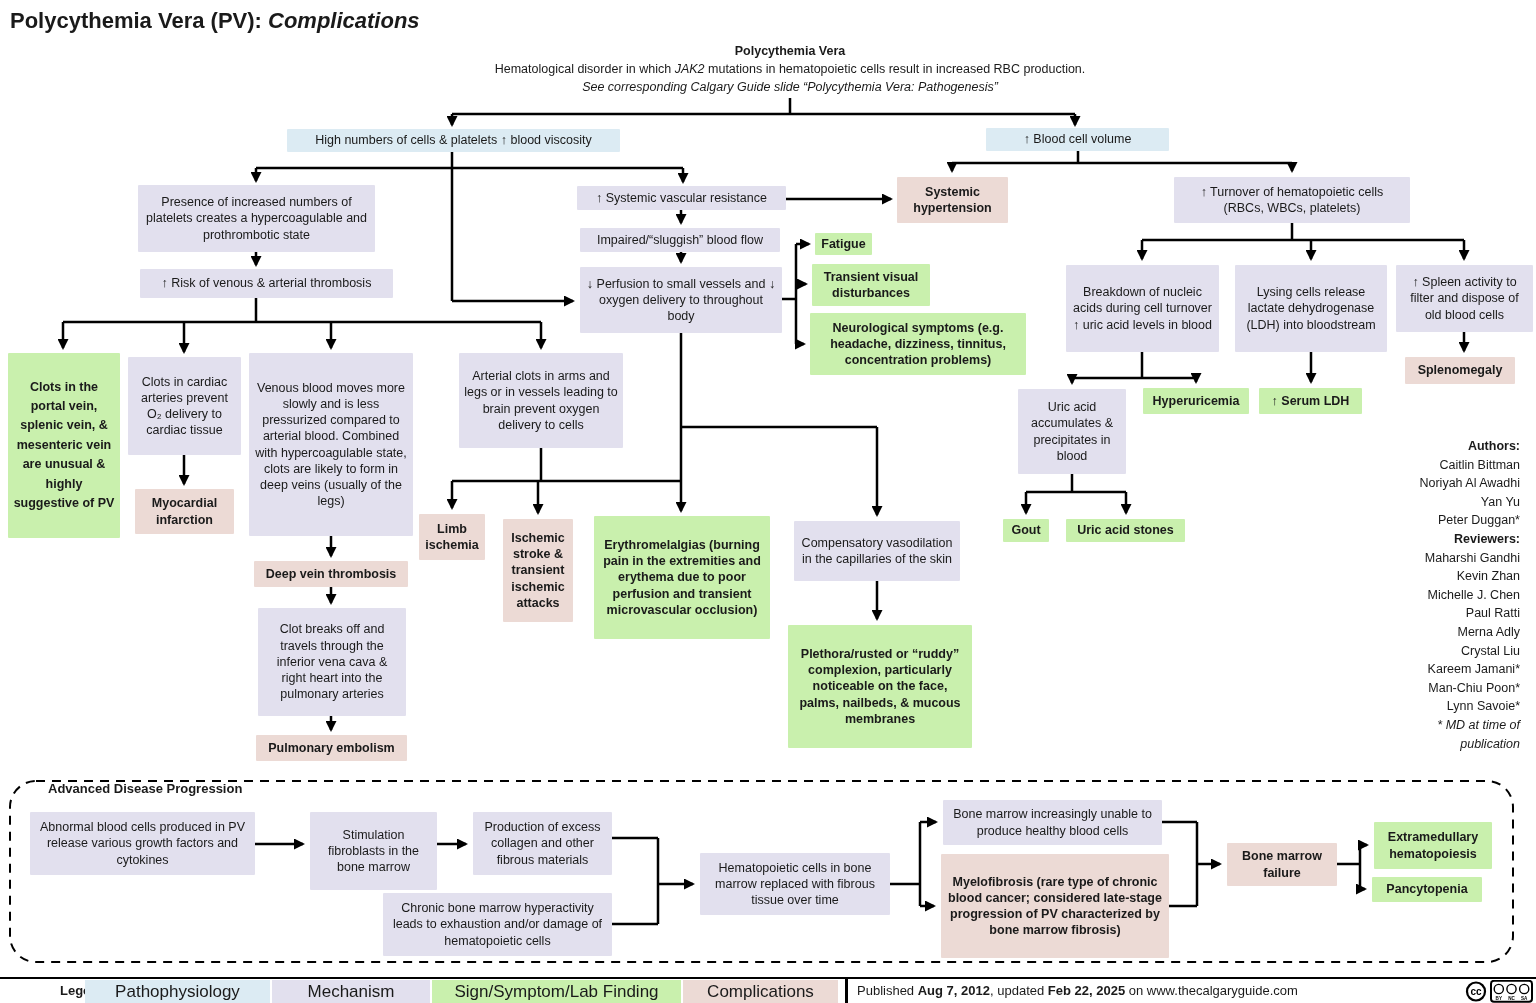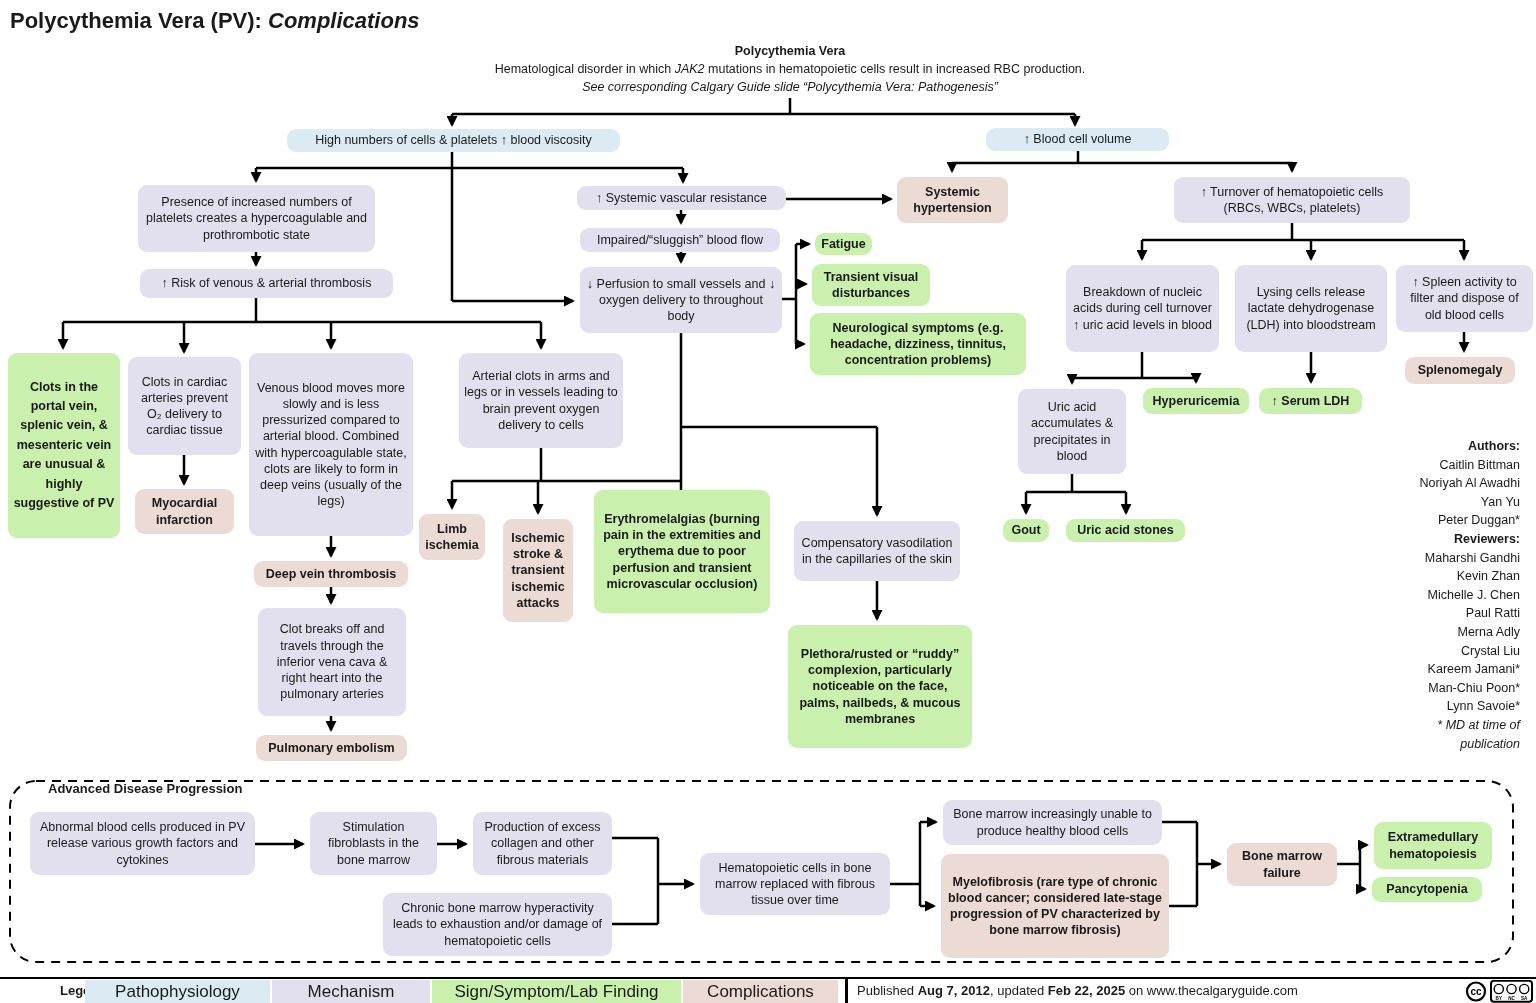--- a/index.html
+++ b/index.html
@@ -1,21 +1,21 @@
 <!DOCTYPE html>
 <html><head>
 <meta charset="utf-8">
 <style>
   html,body{margin:0;padding:0;background:#fff;}
   body{width:1536px;height:1003px;position:relative;overflow:hidden;
        font-family:"Liberation Sans","DejaVu Sans",sans-serif;color:#1a1a1a;}
   #stage{position:absolute;inset:0;width:1536px;height:1003px;}
   #connectors{position:absolute;left:0;top:0;z-index:1;}
   .node{position:absolute;z-index:2;display:flex;align-items:center;justify-content:center;
-        text-align:center;font-size:12.5px;line-height:1.3;border-radius:9px;
+        text-align:center;font-size:12.5px;line-height:1.3;border-radius:1px;
         padding:3px 5px;box-sizing:border-box;}
   .blue{background:#dcebf3;}
   .purple{background:#e2e0ee;}
   .green{background:#c9f0ad;font-weight:700;}
   .pink{background:#ecdad5;font-weight:700;}
   .lh-wide{line-height:1.55;}
   .page-title{position:absolute;left:10px;top:8px;z-index:2;font-size:22px;font-weight:700;}
   .page-title .em{font-style:italic;}
   .intro{position:absolute;left:400px;top:42px;width:780px;z-index:2;text-align:center;
          font-size:12.5px;line-height:18px;}
@@ -126,21 +126,21 @@
 
   <div class="node purple" style="left:138px;top:185px;width:237px;height:67px">Presence of increased numbers of platelets creates a hypercoagulable and prothrombotic state</div>
   <div class="node purple" style="left:140px;top:269px;width:253px;height:29px">↑ Risk of venous &amp; arterial thrombosis</div>
   <div class="node green lh-wide" style="left:8px;top:353px;width:112px;height:185px">Clots in the portal vein, splenic vein, &amp; mesenteric vein are unusual &amp; highly suggestive of PV</div>
   <div class="node purple" style="left:128px;top:357px;width:113px;height:98px">Clots in cardiac arteries prevent O₂ delivery to cardiac tissue</div>
   <div class="node pink" style="left:135px;top:489px;width:99px;height:45px">Myocardial infarction</div>
   <div class="node purple" style="left:249px;top:353px;width:164px;height:183px">Venous blood moves more slowly and is less pressurized compared to arterial blood. Combined with hypercoagulable state, clots are likely to form in deep veins (usually of the legs)</div>
   <div class="node purple" style="left:459px;top:353px;width:164px;height:95px">Arterial clots in arms and legs or in vessels leading to brain prevent oxygen delivery to cells</div>
   <div class="node pink" style="left:419px;top:514px;width:66px;height:46px">Limb ischemia</div>
   <div class="node pink" style="left:503px;top:519px;width:70px;height:103px">Ischemic stroke &amp; transient ischemic attacks</div>
-  <div class="node green" style="left:594px;top:490px;width:176px;height:123px">Erythromelalgias (burning pain in the extremities and erythema due to poor perfusion and transient microvascular occlusion)</div>
+  <div class="node green" style="left:594px;top:516px;width:176px;height:123px">Erythromelalgias (burning pain in the extremities and erythema due to poor perfusion and transient microvascular occlusion)</div>
   <div class="node pink" style="left:254px;top:561px;width:154px;height:26px">Deep vein thrombosis</div>
   <div class="node purple" style="left:258px;top:608px;width:148px;height:108px">Clot breaks off and travels through the inferior vena cava &amp; right heart into the pulmonary arteries</div>
   <div class="node pink" style="left:256px;top:735px;width:151px;height:26px">Pulmonary embolism</div>
 
   <div class="node purple" style="left:577px;top:186px;width:209px;height:24px">↑ Systemic vascular resistance</div>
   <div class="node purple" style="left:580px;top:228px;width:200px;height:24px">Impaired/“sluggish” blood flow</div>
   <div class="node purple" style="left:580px;top:267px;width:202px;height:66px">↓ Perfusion to small vessels and ↓ oxygen delivery to throughout body</div>
   <div class="node green" style="left:815px;top:233px;width:57px;height:22px">Fatigue</div>
   <div class="node green" style="left:812px;top:264px;width:118px;height:42px">Transient visual disturbances</div>
   <div class="node green" style="left:810px;top:313px;width:216px;height:62px">Neurological symptoms (e.g. headache, dizziness, tinnitus, concentration problems)</div>
@@ -174,21 +174,21 @@
     <div>Crystal Liu</div>
     <div>Kareem Jamani*</div>
     <div>Man-Chiu Poon*</div>
     <div>Lynn Savoie*</div>
     <div class="italic">* MD at time of</div>
     <div class="italic">publication</div>
   </div>
 
   <div class="adv-title">Advanced Disease Progression</div>
   <div class="node purple" style="left:30px;top:812px;width:225px;height:63px">Abnormal blood cells produced in PV release various growth factors and cytokines</div>
-  <div class="node purple" style="left:310px;top:812px;width:127px;height:63px">Stimulation fibroblasts in the bone marrow</div>
+  <div class="node purple" style="left:310px;top:812px;width:127px;height:78px">Stimulation fibroblasts in the bone marrow</div>
   <div class="node purple" style="left:473px;top:812px;width:139px;height:63px">Production of excess collagen and other fibrous materials</div>
   <div class="node purple" style="left:383px;top:893px;width:229px;height:63px">Chronic bone marrow hyperactivity leads to exhaustion and/or damage of hematopoietic cells</div>
   <div class="node purple" style="left:700px;top:853px;width:190px;height:62px">Hematopoietic cells in bone marrow replaced with fibrous tissue over time</div>
   <div class="node purple" style="left:943px;top:800px;width:219px;height:45px">Bone marrow increasingly unable to produce healthy blood cells</div>
   <div class="node pink" style="left:941px;top:854px;width:228px;height:104px">Myelofibrosis (rare type of chronic blood cancer; considered late-stage progression of PV characterized by bone marrow fibrosis)</div>
   <div class="node pink" style="left:1227px;top:843px;width:110px;height:43px">Bone marrow failure</div>
   <div class="node green" style="left:1374px;top:822px;width:118px;height:47px">Extramedullary hematopoiesis</div>
   <div class="node green" style="left:1372px;top:877px;width:110px;height:25px">Pancytopenia</div>
 
   <div class="footer">

